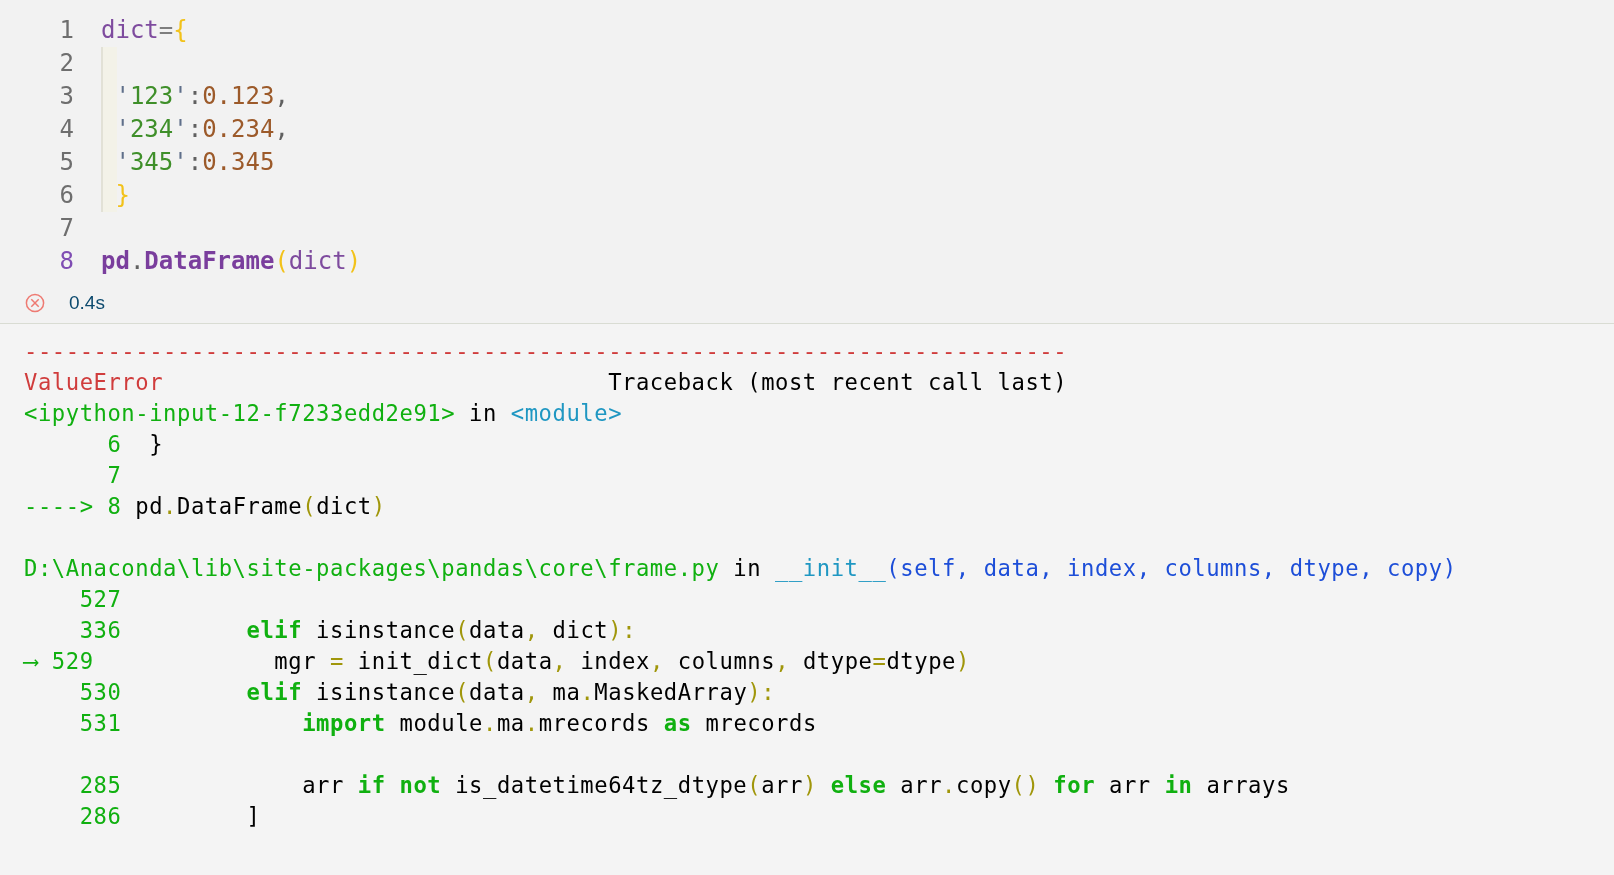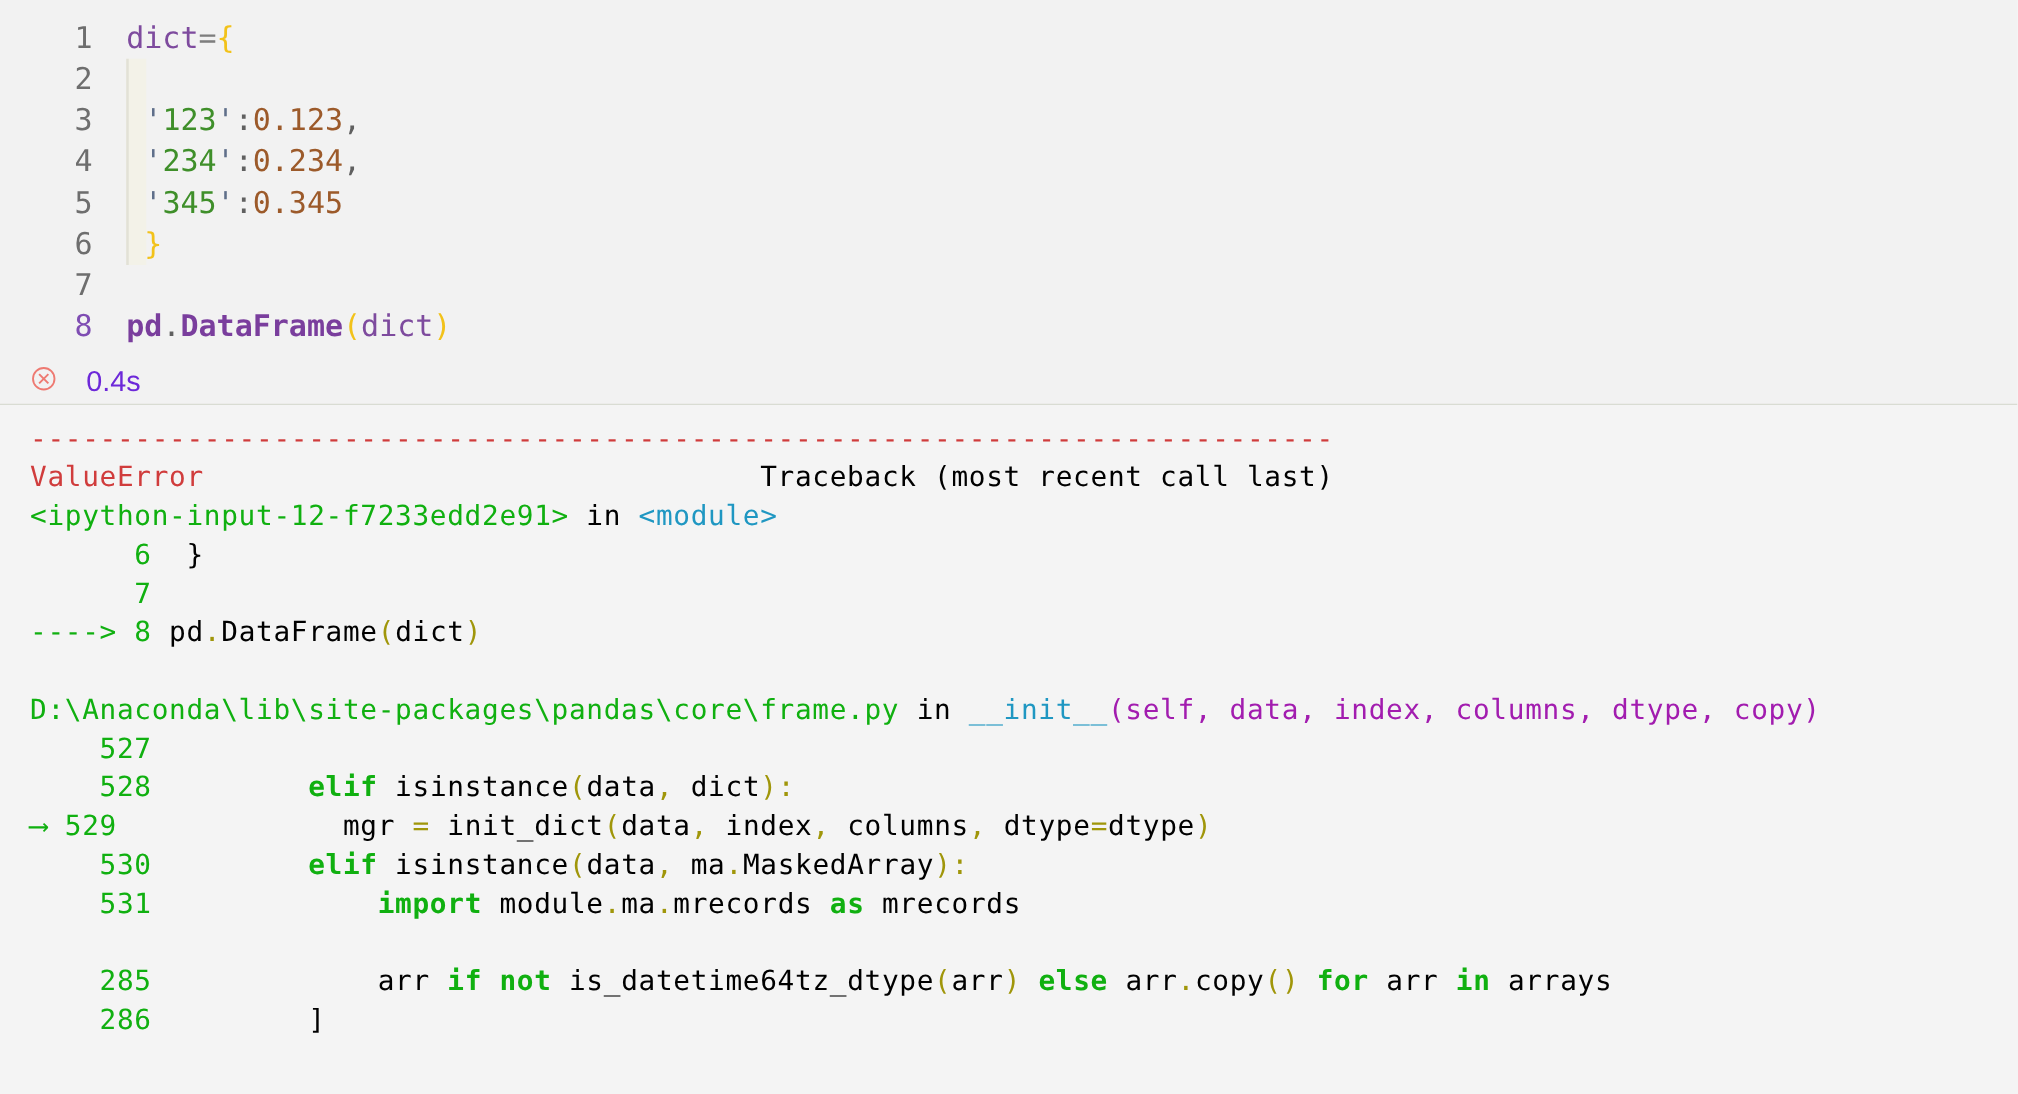--- a/index.html
+++ b/index.html
@@ -75,22 +75,22 @@
     left: 25px;
     top: 5px;
     width: 20px;
     height: 20px;
   }
   .exec-time {
     position: absolute;
     left: 69px;
     top: 4px;
     font-family: "Liberation Sans", sans-serif;
-    font-size: 23px;
-    color: #6d28d9;
+    font-size: 19px;
+    color: #0c4a6e;
   }
 
   .output {
     position: absolute;
     left: 0;
     top: 336px;
     width: 1614px;
     font-family: "DejaVu Sans Mono", "Liberation Mono", monospace;
     font-size: 22.2px;
     letter-spacing: 0.55px;
@@ -99,21 +99,21 @@
     position: relative;
     height: 31px;
     line-height: 31px;
     white-space: pre;
     padding-left: 24px;
     color: #333333;
   }
   .c-red { color: #d03c3c; }
   .c-green { color: #10b010; }
   .c-cyan { color: #1f97c2; }
-  .c-blue { color: #a21caf; }
+  .c-blue { color: #1d4ed8; }
   .c-dark { color: #000000; }
   .c-olive { color: #a0960a; }
   .c-kw { color: #10b010; font-weight: bold; }
 </style>
 </head>
 <body>
 
 <div class="cell">
   <div class="indent-guide"></div>
   <div class="code-editor" id="code-editor">
@@ -141,20 +141,20 @@
 <div class="output" id="output">
     <div class="out-line"><span class="c-red">---------------------------------------------------------------------------</span></div>
     <div class="out-line"><span class="c-red">ValueError</span><span class="c-dark">                                Traceback (most recent call last)</span></div>
     <div class="out-line"><span class="c-green">&lt;ipython-input-12-f7233edd2e91&gt;</span><span class="c-dark"> in </span><span class="c-cyan">&lt;module&gt;</span></div>
     <div class="out-line"><span class="c-green">      6</span><span class="c-dark">  }</span></div>
     <div class="out-line"><span class="c-green">      7</span></div>
     <div class="out-line"><span class="c-green">----&gt; 8</span><span class="c-dark"> pd</span><span class="c-olive">.</span><span class="c-dark">DataFrame</span><span class="c-olive">(</span><span class="c-dark">dict</span><span class="c-olive">)</span></div>
     <div class="out-line">&nbsp;</div>
     <div class="out-line"><span class="c-green">D:\Anaconda\lib\site-packages\pandas\core\frame.py</span><span class="c-dark"> in </span><span class="c-cyan">__init__</span><span class="c-blue">(self, data, index, columns, dtype, copy)</span></div>
     <div class="out-line"><span class="c-green">    527</span></div>
-    <div class="out-line"><span class="c-green">    528</span><span class="c-dark">         </span><span class="c-kw">elif</span><span class="c-dark"> isinstance</span><span class="c-olive">(</span><span class="c-dark">data</span><span class="c-olive">,</span><span class="c-dark"> dict</span><span class="c-olive">):</span></div>
+    <div class="out-line"><span class="c-green">    336</span><span class="c-dark">         </span><span class="c-kw">elif</span><span class="c-dark"> isinstance</span><span class="c-olive">(</span><span class="c-dark">data</span><span class="c-olive">,</span><span class="c-dark"> dict</span><span class="c-olive">):</span></div>
     <div class="out-line"><span class="c-green">⟶ 529</span><span class="c-dark">             mgr </span><span class="c-olive">=</span><span class="c-dark"> init_dict</span><span class="c-olive">(</span><span class="c-dark">data</span><span class="c-olive">,</span><span class="c-dark"> index</span><span class="c-olive">,</span><span class="c-dark"> columns</span><span class="c-olive">,</span><span class="c-dark"> dtype</span><span class="c-olive">=</span><span class="c-dark">dtype</span><span class="c-olive">)</span></div>
     <div class="out-line"><span class="c-green">    530</span><span class="c-dark">         </span><span class="c-kw">elif</span><span class="c-dark"> isinstance</span><span class="c-olive">(</span><span class="c-dark">data</span><span class="c-olive">,</span><span class="c-dark"> ma</span><span class="c-olive">.</span><span class="c-dark">MaskedArray</span><span class="c-olive">):</span></div>
     <div class="out-line"><span class="c-green">    531</span><span class="c-dark">             </span><span class="c-kw">import</span><span class="c-dark"> module</span><span class="c-olive">.</span><span class="c-dark">ma</span><span class="c-olive">.</span><span class="c-dark">mrecords </span><span class="c-kw">as</span><span class="c-dark"> mrecords</span></div>
     <div class="out-line">&nbsp;</div>
     <div class="out-line"><span class="c-green">    285</span><span class="c-dark">             arr </span><span class="c-kw">if</span><span class="c-dark"> </span><span class="c-kw">not</span><span class="c-dark"> is_datetime64tz_dtype</span><span class="c-olive">(</span><span class="c-dark">arr</span><span class="c-olive">)</span><span class="c-dark"> </span><span class="c-kw">else</span><span class="c-dark"> arr</span><span class="c-olive">.</span><span class="c-dark">copy</span><span class="c-olive">()</span><span class="c-dark"> </span><span class="c-kw">for</span><span class="c-dark"> arr </span><span class="c-kw">in</span><span class="c-dark"> arrays</span></div>
     <div class="out-line"><span class="c-green">    286</span><span class="c-dark">         ]</span></div>
   </div>
 
 </body></html>

